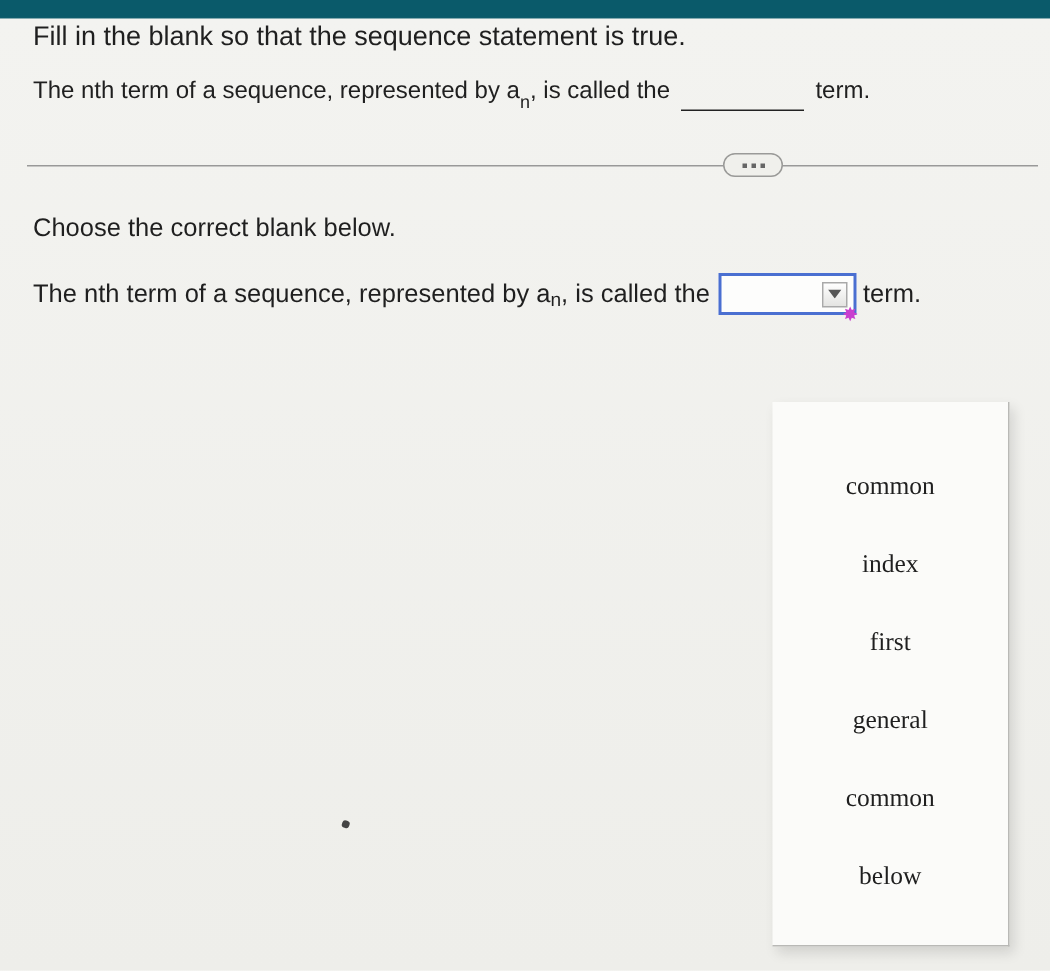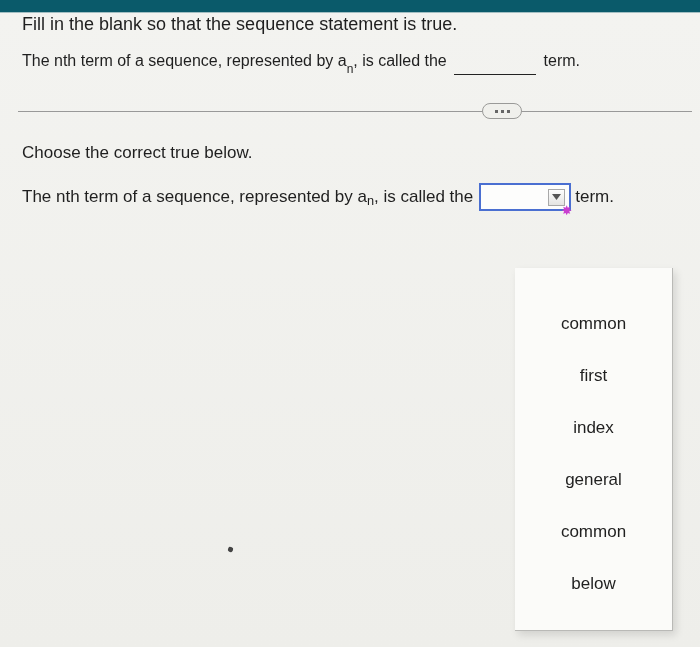--- a/index.html
+++ b/index.html
@@ -109,20 +109,21 @@
   .dropdown-list {
     position: absolute;
     left: 515px;
     top: 268px;
     width: 158px;
     background: #fbfbf9;
     border-right: 1px solid #b9b9b6;
     border-bottom: 1px solid #b9b9b6;
     box-shadow: 3px 4px 8px rgba(0,0,0,0.12);
     padding: 30px 0 20px 0;
+    font-family: Liberation Serif, serif;
   }
   .dropdown-list .opt {
     padding: 16px 6px;
     text-align: center;
     font-size: 17px;
     cursor: pointer;
   }
   .stray-dot {
     position: absolute;
     left: 228px;
@@ -145,41 +146,41 @@
 
   <div class="divider-row">
     <hr class="hr-line">
     <div class="dots-pill">
       <span></span>
         <span></span>
         <span></span>
     </div>
   </div>
 
-  <div class="prompt2">Choose the correct true below.</div>
+  <div class="prompt2">Choose the correct blank below.</div>
 
   <div class="answer-row">
     <span>The nth term of a sequence, represented by a</span>
       <span class="sub">n</span>
       <span>, is called the </span>
     <span class="dropdown-box">
       <span></span>
       <span class="dropdown-arrow">
         <svg width="9" height="6" viewBox="0 0 9 6">
             <polygon points="0,0 9,0 4.5,6" fill="#565656"></polygon>
           </svg>
       </span>
       <span class="cursor-click">✸</span>
     </span>
     <span class="term-after">term.</span>
   </div>
 
   <div class="dropdown-list">
     <div class="opt">common</div>
+    <div class="opt">index</div>
     <div class="opt">first</div>
-    <div class="opt">index</div>
     <div class="opt">general</div>
     <div class="opt">common</div>
     <div class="opt">below</div>
   </div>
 
   <div class="stray-dot"></div>
 </div>
 
 </body></html>

